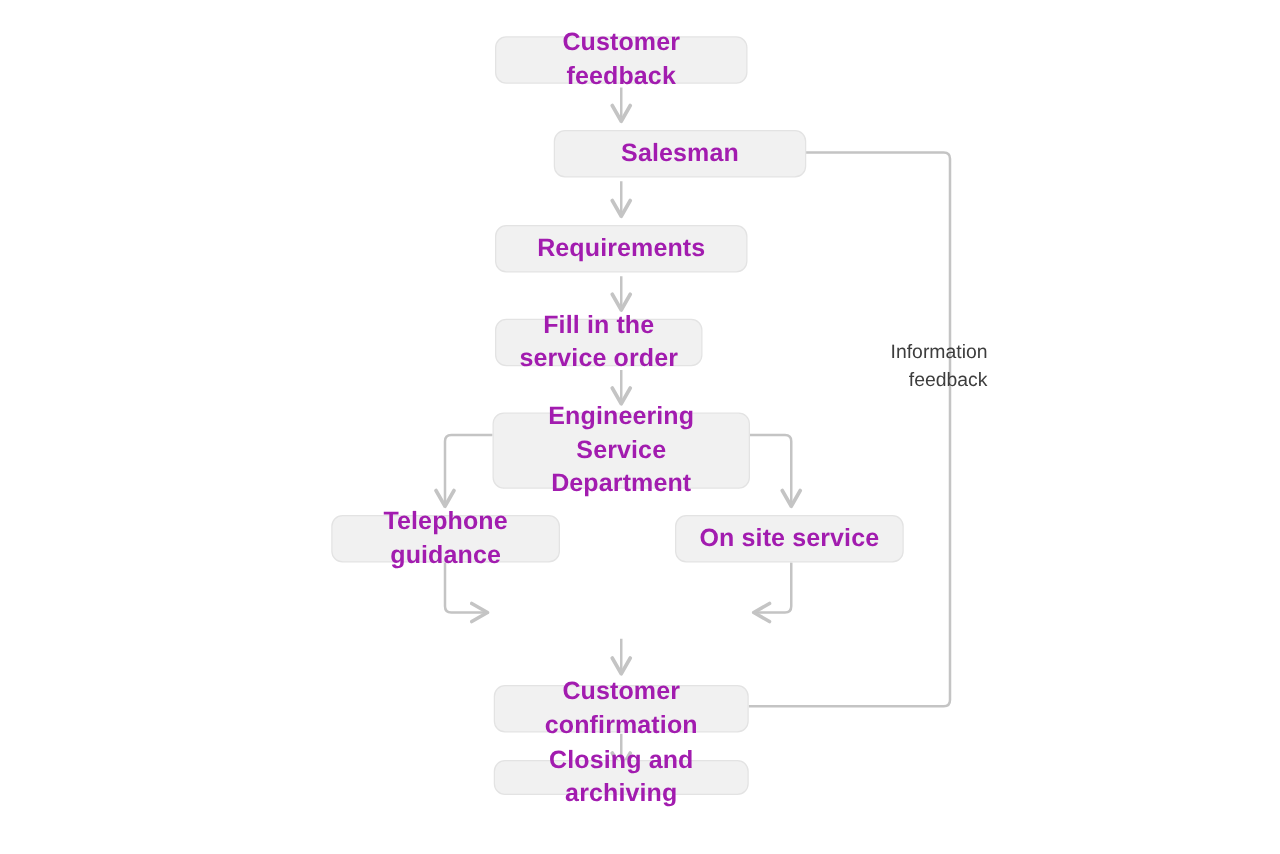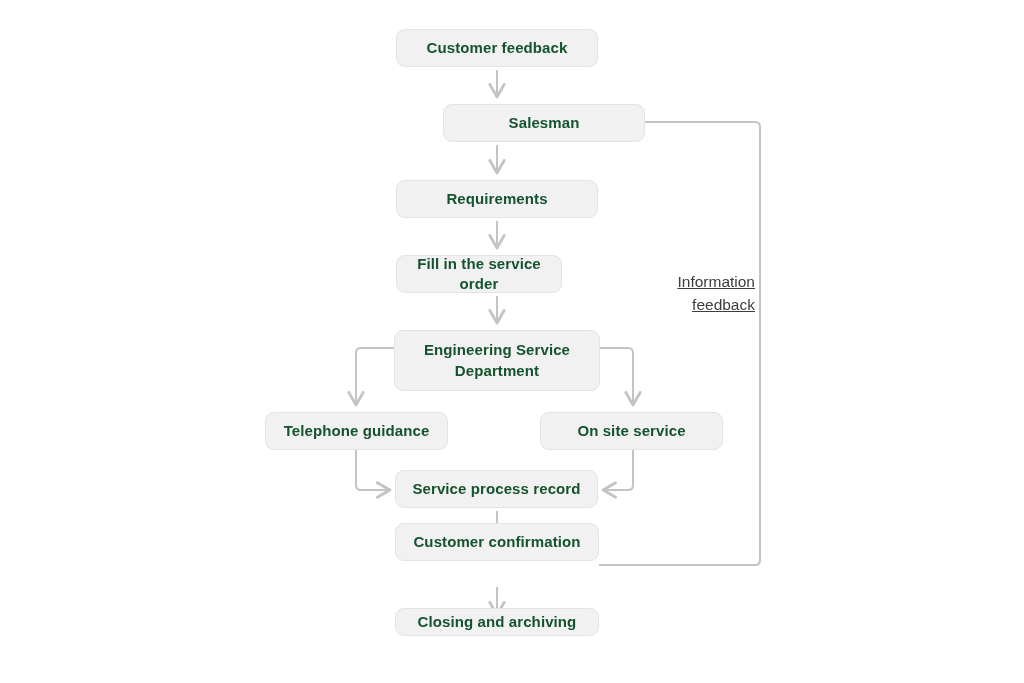--- a/index.html
+++ b/index.html
@@ -22,52 +22,51 @@
     width: 1024px;
     height: 683px;
     pointer-events: none;
   }
   .node {
     position: absolute;
     box-sizing: border-box;
     background: #f1f1f1;
     border: 1px solid #e3e3e3;
     border-radius: 9px;
-    color: #14532d;
-    font-size: 15px;
+    color: #a21caf;
+    font-size: 20px;
     font-weight: 700;
     letter-spacing: 0.1px;
     display: flex;
     align-items: center;
     justify-content: center;
     text-align: center;
     line-height: 1.35;
     padding: 2px 8px;
   }
   .n-customer-feedback   { left: 396px; top: 29px;  width: 202px; height: 38px; }
   .n-salesman            { left: 396px; top: 104px; width: 202px; height: 38px; margin-left: 47px; }
   .n-requirements        { left: 396px; top: 180px; width: 202px; height: 38px; }
   .n-fill-service-order  { left: 396px; top: 255px; width: 166px; height: 38px; }
   .n-engineering-dept    { left: 394px; top: 330px; width: 206px; height: 61px; }
   .n-telephone-guidance  { left: 265px; top: 412px; width: 183px; height: 38px; }
   .n-on-site-guidance    { left: 540px; top: 412px; width: 183px; height: 38px; }
   .n-service-record      { left: 395px; top: 470px; width: 203px; height: 38px; }
-  .n-customer-confirm    { left: 395px; top: 523px; width: 204px; height: 38px; }
+  .n-customer-confirm    { left: 395px; top: 548px; width: 204px; height: 38px; }
   .n-closing-archiving   { left: 395px; top: 608px; width: 204px; height: 28px; }
   .free-label {
     position: absolute;
-    left: 645px;
+    left: 680px;
     top: 270px;
     width: 110px;
     text-align: right;
     color: #3d3d3d;
     font-size: 15.5px;
     font-weight: 400;
     line-height: 23px;
-    text-decoration: underline;
   }
   .conn {
     fill: none;
     stroke: #c4c4c4;
     stroke-width: 2;
     stroke-linejoin: round;
     stroke-linecap: butt;
   }
 </style>
 </head>
@@ -120,23 +119,20 @@
   </div>
 
   <div class="node n-telephone-guidance">
     <span>Telephone guidance</span>
   </div>
 
   <div class="node n-on-site-guidance">
     <span>On site service</span>
   </div>
 
-  <div class="node n-service-record">
-    <span>Service process record</span>
-  </div>
 
   <div class="node n-customer-confirm">
     <span>Customer confirmation</span>
   </div>
 
   <div class="node n-closing-archiving">
     <span>Closing and archiving</span>
   </div>
 
   <div class="free-label">Information feedback</div>

